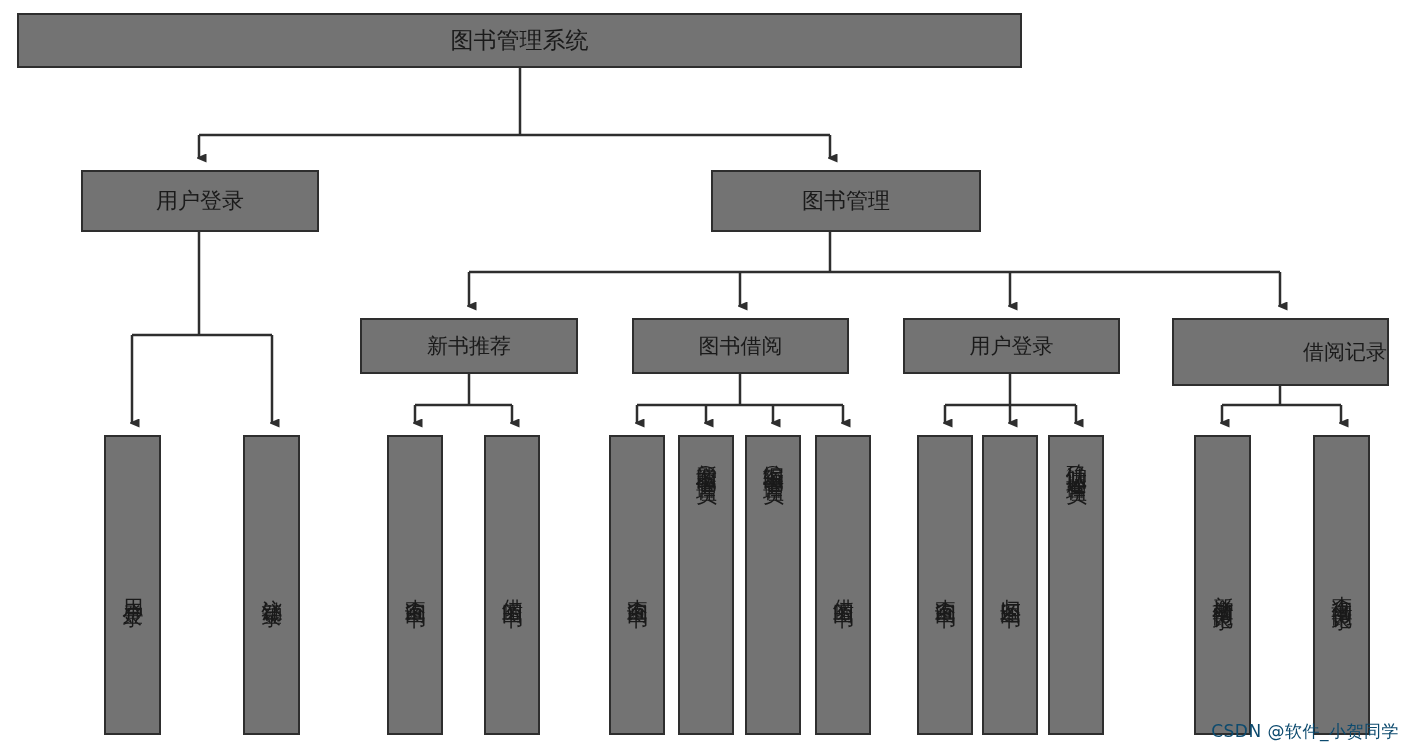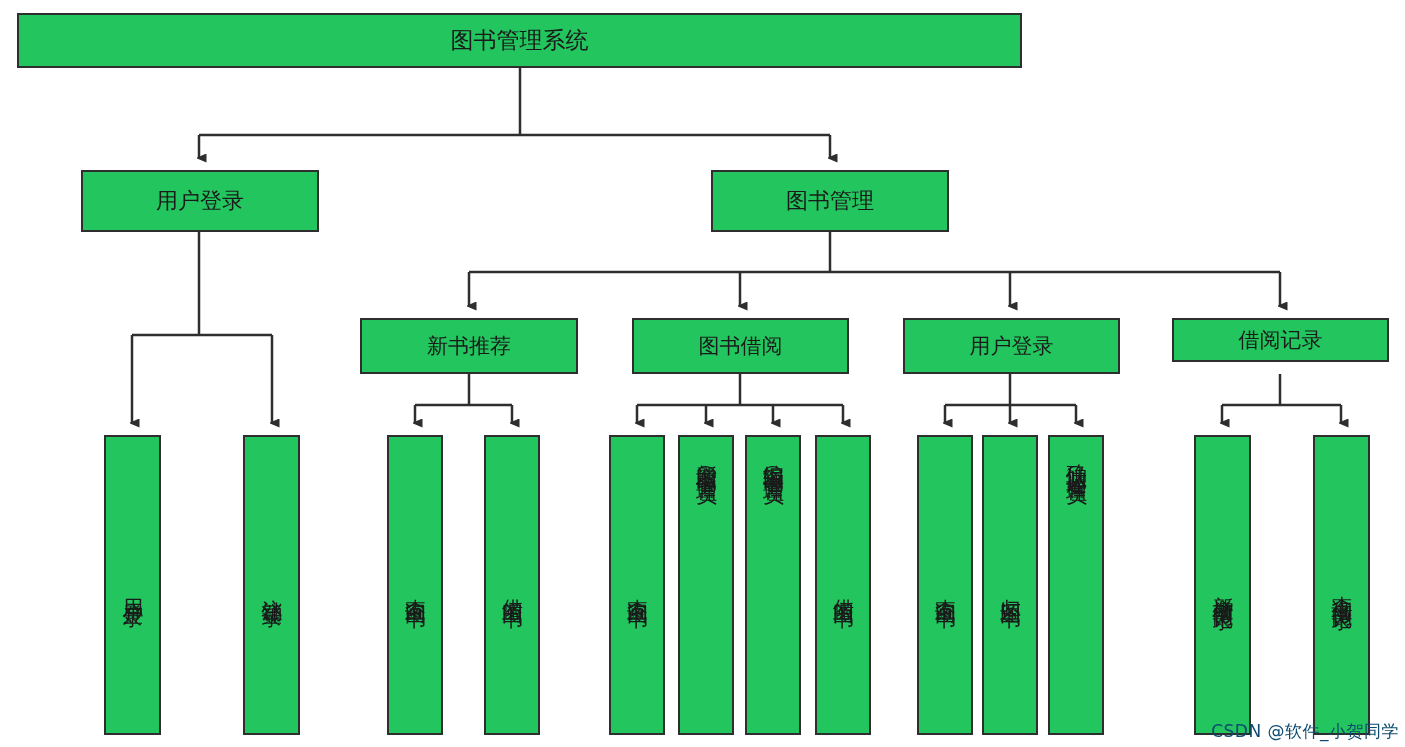--- a/index.html
+++ b/index.html
@@ -21,21 +21,21 @@
     position: absolute;
     left: 0;
     top: 0;
     width: 1405px;
     height: 747px;
   }
   .node {
     position: absolute;
     box-sizing: border-box;
     border: 2.5px solid #2e2e2e;
-    background: #22c55e;
+    background: #737373;
     display: flex;
     align-items: center;
     justify-content: center;
     color: #1a1a1a;
   }
   .node.root {
     font-size: 23px;
   }
   .node.level1 {
     font-size: 22px;
@@ -132,34 +132,34 @@
     </g>
   </svg>
 
   <div class="node root" id="root-node" style="left: 17px; top: 13px; width: 1005px; height: 55px;">
     <span>图书管理系统</span>
   </div>
 
   <div class="node level1" id="l1-0" style="left: 81px; top: 170px; width: 238px; height: 62px;">
     <span>用户登录</span>
   </div>
-  <div class="node level1" id="l1-1" style="left: 711px; top: 170px; width: 238px; height: 62px;">
+  <div class="node level1" id="l1-1" style="left: 711px; top: 170px; width: 270px; height: 62px;">
     <span>图书管理</span>
   </div>
 
   <div class="node level2" id="l2-0" style="left: 360px; top: 318px; width: 218px; height: 56px;">
     <span>新书推荐</span>
   </div>
   <div class="node level2" id="l2-1" style="left: 632px; top: 318px; width: 217px; height: 56px;">
     <span>图书借阅</span>
   </div>
   <div class="node level2" id="l2-2" style="left: 903px; top: 318px; width: 217px; height: 56px;">
     <span>用户登录</span>
   </div>
-  <div class="node level2" id="l2-3" style="left: 1172px; top: 318px; width: 217px; height: 44px;">
+  <div class="node level2" id="l2-3" style="left: 1172px; top: 318px; width: 217px; height: 68px; justify-content: flex-end;">
     <span>借阅记录</span>
   </div>
 
   <div class="node leaf" id="lf-0" style="left: 104px; top: 435px; width: 57px; height: 300px;">
     <span class="leaf-inner">
         <span class="vtext">用户登录</span>
       </span>
   </div>
   <div class="node leaf" id="lf-1" style="left: 243px; top: 435px; width: 57px; height: 300px;">
     <span class="leaf-inner">

